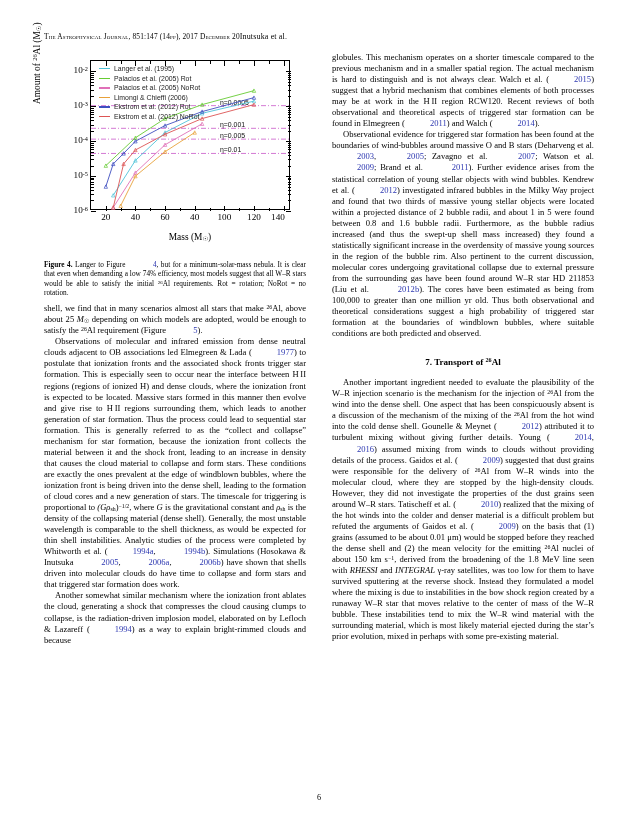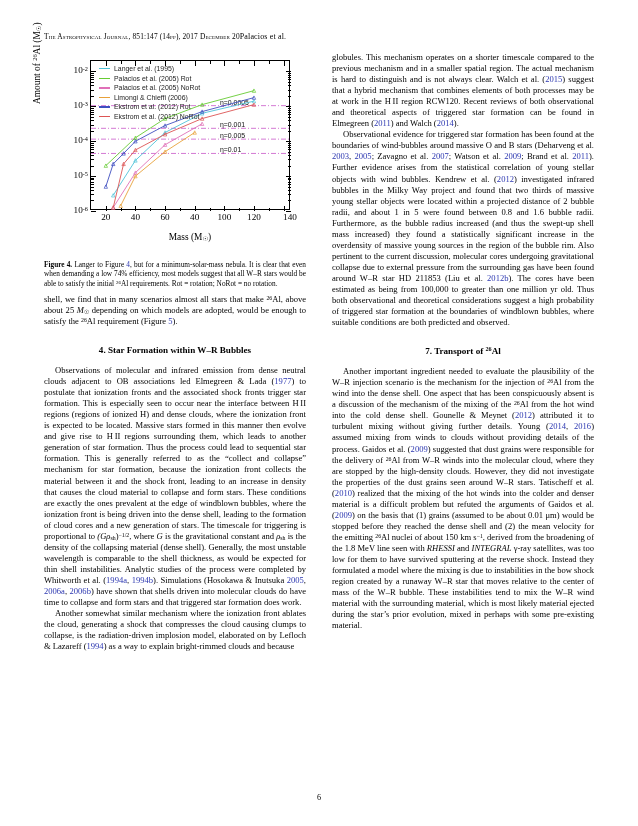--- a/index.html
+++ b/index.html
@@ -28,21 +28,21 @@
   }
   .col {
     position:absolute; top:0; width:262px;
     font-size:8.55px; line-height:11.05px; text-align:justify;
   }
   .col.left { left:0; }
   .col.right { left:288px; }
 
   p { margin:0; text-indent:11px; }
   p.noindent { text-indent:0; }
-  .cite { color:#2b36b0; }
+  .cite { color:#2b36b0;padding-left:25px; }
   .it { font-style:italic; }
   .sc { font-variant:small-caps; }
   sup { font-size:.68em; vertical-align:.42em; line-height:0; }
   sub { font-size:.68em; vertical-align:-.22em; line-height:0; }
 
   h2.section {
     text-align:center; font-size:9.1px; font-weight:bold;
     margin:17px 0 9px 0; line-height:12px;
   }
 
@@ -99,21 +99,21 @@
     text-align:center; font-size:8.2px;
   }
 </style>
 </head>
 <body>
 
 <div class="page">
 
   <div class="runhead">
     <div class="left sc">The Astrophysical Journal, 851:147 (14pp), 2017 December 20</div>
-    <div class="right">Palacios et al.</div>
+    <div class="right">Inutsuka et al.</div>
   </div>
 
   <div class="columns">
 
     <div class="col left">
 
       <div class="figure">
         <div class="figbox">
           <div class="plot-wrap">
             <div class="ylabel">Amount of <sup>26</sup>Al (M<sub>☉</sub>)</div>
@@ -179,21 +179,21 @@
                 <div class="tickmark" style="left: 103.704px; top: 145px; width: 0.8px; height: 5px;"></div>
                 <div class="xtick" style="left: 103.704px;">40</div>
                 <div class="tickmark" style="left: 133.333px; top: 0px; width: 0.8px; height: 5px;"></div>
                 <div class="tickmark" style="left: 133.333px; top: 145px; width: 0.8px; height: 5px;"></div>
                 <div class="xtick" style="left: 133.333px;">100</div>
                 <div class="tickmark" style="left: 162.963px; top: 0px; width: 0.8px; height: 5px;"></div>
                 <div class="tickmark" style="left: 162.963px; top: 145px; width: 0.8px; height: 5px;"></div>
                 <div class="xtick" style="left: 162.963px;">120</div>
                 <div class="tickmark" style="left: 192.593px; top: 0px; width: 0.8px; height: 5px;"></div>
                 <div class="tickmark" style="left: 192.593px; top: 145px; width: 0.8px; height: 5px;"></div>
-                <div class="xtick" style="left: 199px;">140</div>
+                <div class="xtick" style="left: 187px;">140</div>
                 <div class="tickmark" style="left: 29.6296px; top: 0px; width: 0.6px; height: 3px;"></div>
                 <div class="tickmark" style="left: 29.6296px; top: 147px; width: 0.6px; height: 3px;"></div>
                 <div class="tickmark" style="left: 59.2593px; top: 0px; width: 0.6px; height: 3px;"></div>
                 <div class="tickmark" style="left: 59.2593px; top: 147px; width: 0.6px; height: 3px;"></div>
                 <div class="tickmark" style="left: 88.8889px; top: 0px; width: 0.6px; height: 3px;"></div>
                 <div class="tickmark" style="left: 88.8889px; top: 147px; width: 0.6px; height: 3px;"></div>
                 <div class="tickmark" style="left: 118.519px; top: 0px; width: 0.6px; height: 3px;"></div>
                 <div class="tickmark" style="left: 118.519px; top: 147px; width: 0.6px; height: 3px;"></div>
                 <div class="tickmark" style="left: 148.148px; top: 0px; width: 0.6px; height: 3px;"></div>
                 <div class="tickmark" style="left: 148.148px; top: 147px; width: 0.6px; height: 3px;"></div>
@@ -307,21 +307,20 @@
               </div>
           </div>
         </div>
         <div class="caption">
           <b>Figure 4.</b><span> Langer to Figure </span><span class="cite">4</span><span>, but for a minimum-solar-mass nebula. It is clear that even when demanding a low 74% efficiency, most models suggest that all W–R stars would be able to satisfy the initial </span><sup>26</sup><span>Al requirements. Rot = rotation; NoRot = no rotation.</span>
         </div>
       </div>
 
       <p class="noindent"><span>shell, we find that in many scenarios almost all stars that make </span><sup>26</sup><span>Al, above about 25 </span><span class="it">M</span><sub>☉</sub><span> depending on which models are adopted, would be enough to satisfy the </span><sup>26</sup><span>Al requirement (Figure </span><span class="cite">5</span><span>).</span></p>
 
-      <h2 class="section">4. Star Formation within W–R Bubbles</h2>
 
       <p><span>Observations of molecular and infrared emission from dense neutral clouds adjacent to OB associations led Elmegreen &amp; Lada (</span><span class="cite">1977</span><span>) to postulate that ionization fronts and the associated shock fronts trigger star formation. This is especially seen to occur near the interface between H II regions (regions of ionized H) and dense clouds, where the ionization front is expected to be located. Massive stars formed in this manner then evolve and give rise to H II regions surrounding them, which leads to another generation of star formation. Thus the process could lead to sequential star formation. This is generally referred to as the “collect and collapse” mechanism for star formation, because the ionization front collects the material between it and the shock front, leading to an increase in density that causes the cloud material to collapse and form stars. These conditions are exactly the ones prevalent at the edge of windblown bubbles, where the ionization front is being driven into the dense shell, leading to the formation of cloud cores and a new generation of stars. The timescale for triggering is proportional to </span><span class="it">(</span><span class="it">G</span><span class="it">ρ</span><sub>sh</sub><span>)</span><sup>−1/2</sup><span>, where </span><span class="it">G</span><span> is the gravitational constant and </span><span class="it">ρ</span><sub>sh</sub><span> is the density of the collapsing material (dense shell). Generally, the most unstable wavelength is comparable to the shell thickness, as would be expected for thin shell instabilities. Analytic studies of the process were completed by Whitworth et al. (</span><span class="cite">1994a</span><span>, </span><span class="cite">1994b</span><span>). Simulations (Hosokawa &amp; Inutsuka </span><span class="cite">2005</span><span>, </span><span class="cite">2006a</span><span>, </span><span class="cite">2006b</span><span>) have shown that shells driven into molecular clouds do have time to collapse and form stars and that triggered star formation does work.</span></p>
 
       <p><span>Another somewhat similar mechanism where the ionization front ablates the cloud, generating a shock that compresses the cloud causing clumps to collapse, is the radiation-driven implosion model, elaborated on by Lefloch &amp; Lazareff (</span><span class="cite">1994</span><span>) as a way to explain bright-rimmed clouds and because</span></p>
     </div>
 
     <div class="col right">
 
       <p class="noindent"><span>globules. This mechanism operates on a shorter timescale compared to the previous mechanism and in a smaller spatial region. The actual mechanism is hard to distinguish and is not always clear. Walch et al. (</span><span class="cite">2015</span><span>) suggest that a hybrid mechanism that combines elements of both processes may be at work in the H II region RCW120. Recent reviews of both observational and theoretical aspects of triggered star formation can be found in Elmegreen (</span><span class="cite">2011</span><span>) and Walch (</span><span class="cite">2014</span><span>).</span></p>
 

